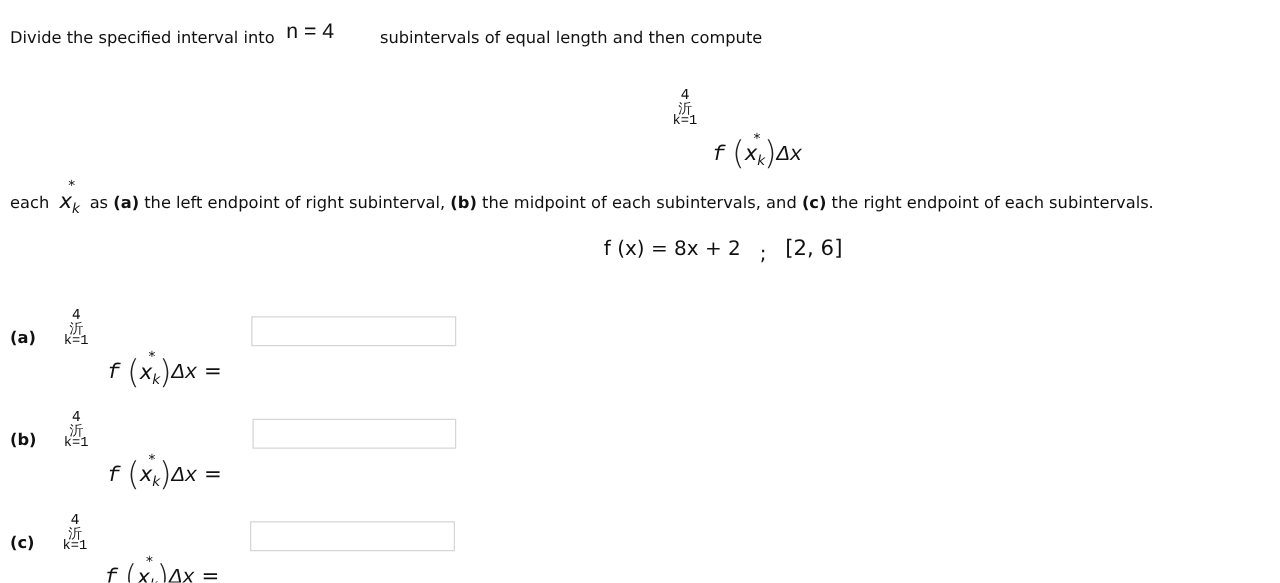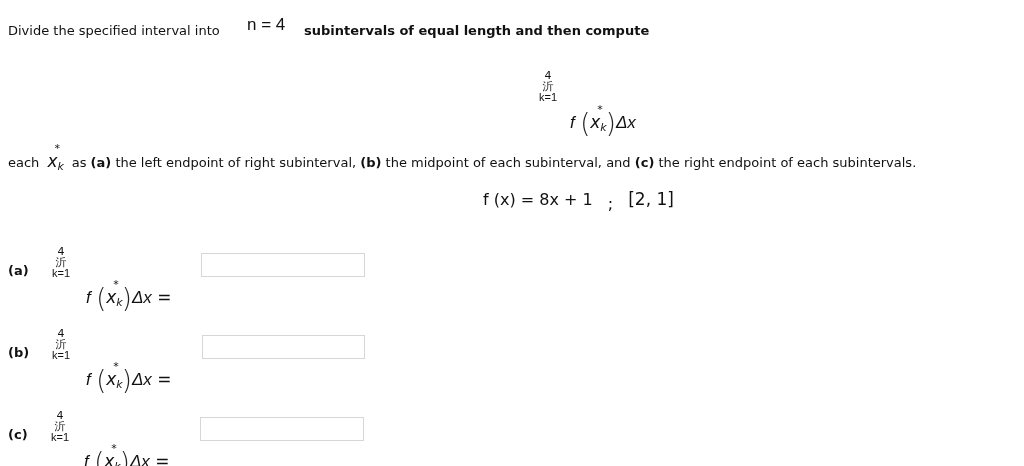--- a/index.html
+++ b/index.html
@@ -1,69 +1,69 @@
 <!DOCTYPE html>
 <html><head>
 <meta charset="utf-8">
 <style>
   html, body { margin:0; padding:0; background:#fff; }
   body { width:1024px; height:466px; position:relative; overflow:hidden;
          font-family:"DejaVu Sans", "Liberation Sans", sans-serif; color:#111; }
   .abs { position:absolute; white-space:nowrap; }
   .txt { font-size:13px; }
-  .mathvar { font-family:Liberation Sans, sans-serif; font-style:italic; }
+  .mathvar { font-family:Liberation Mono, monospace; font-style:italic; }
   .mathn { font-family:"Liberation Sans", sans-serif; font-size:17px; }
   b { font-weight:bold; }
   .sum { position:absolute; width:30px; text-align:center; font-size:11px; line-height:11px; }
   .sum .top { display:block; font-size:11px; }
   .sum .sig { display:block; font-size:11px; border-top:0; }
   .sum .bot { display:block; font-size:11px; font-style:normal; }
   .expr { position:absolute; font-size:17px; white-space:nowrap;margin-top:28px; }
   .paren { font-size:26px; font-weight:100; vertical-align:middle; color:#222; }
   .xk { position:relative; display:inline-block; font-style:italic; font-size:17px; }
   .xk .star { position:absolute; left:7px; top:-9px; font-size:11px; font-style:normal; }
   .xk .sub { position:absolute; left:10px; top:9px; font-size:11px; }
   .answer { position:absolute; border:1px solid #d6d6d6; background:#fff; height:24px; box-sizing:border-box; }
   .lbl { position:absolute; font-weight:bold; font-size:13px; }
 </style>
 </head>
 <body>
 
 <div class="abs txt" style="left:8px; top:23px;">Divide the specified interval into</div>
-<div class="abs mathn" style="left:247px; top:15px;text-align:right;">n = 4</div>
-<div class="abs txt" style="left:304px; top:23px;font-weight:bold;">subintervals of equal length and then compute</div>
+<div class="abs mathn" style="left:229px; top:15px;text-align:right;">n = 4</div>
+<div class="abs txt" style="left:304px; top:23px;">subintervals of equal length and then compute</div>
 
 <div>
   <div class="sum" style="left:533px; top:70px;">
     <span class="top">4</span>
     <span class="sig">沂</span>
     <span class="bot mathvar">k=1</span>
   </div>
   <div class="expr" style="left:570px; top:80px;">
     <span class="mathvar">f</span>
     <span class="paren">(</span><span class="xk"><span>x</span><span class="star">*</span><span class="sub">k</span></span>&nbsp;<span class="paren">)</span><span class="mathvar">Δx</span>
   </div>
 </div>
 
 <div class="abs txt" style="left:8px; top:151px;">
   <span>each</span>
   <span class="xk" style="margin:0 10px 0 4px;"><span>x</span><span class="star">*</span><span class="sub">k</span></span>
   <span>as</span>
   <b>(a)</b>
   <span>the left endpoint of right subinterval,</span>
   <b>(b)</b>
-  <span>the midpoint of each subinterval, and</span>
+  <span>the midpoint of each subintervals, and</span>
   <b>(c)</b>
   <span>the right endpoint of each subintervals.</span>
 </div>
 
 <div class="abs" style="left:483px; top:189px; font-size:16px;">
-  <span>f (x) = 8x + 1</span>
+  <span>f (x) = 8x + 2</span>
   <span style="margin:0 10px; position:relative; top:4px;">;</span>
-  <span style="font-size:17px;">[2, 1]</span>
+  <span style="font-size:17px;">[2, 6]</span>
 </div>
 
 <div>
   <div class="lbl" style="left:8px; top:263px;">(a)</div>
   <div class="sum" style="left:46px; top:246px;">
     <span class="top">4</span>
     <span class="sig">沂</span>
     <span class="bot mathvar">k=1</span>
   </div>
   <div class="expr" style="left:86px; top:255px;">

